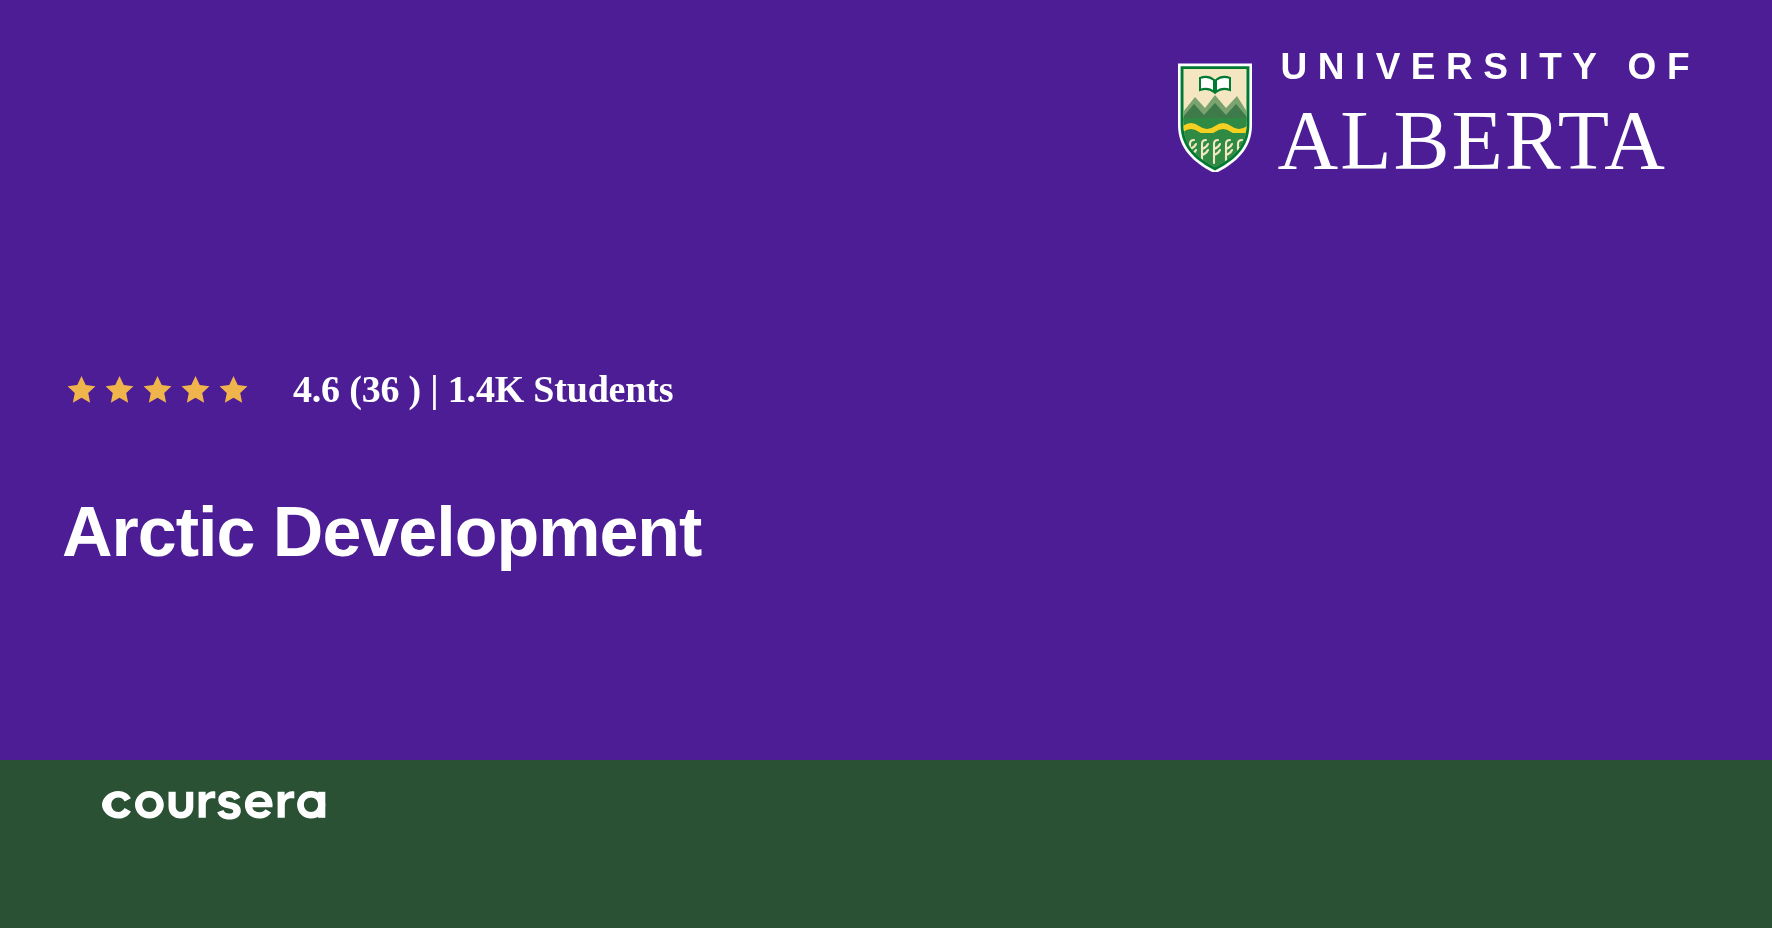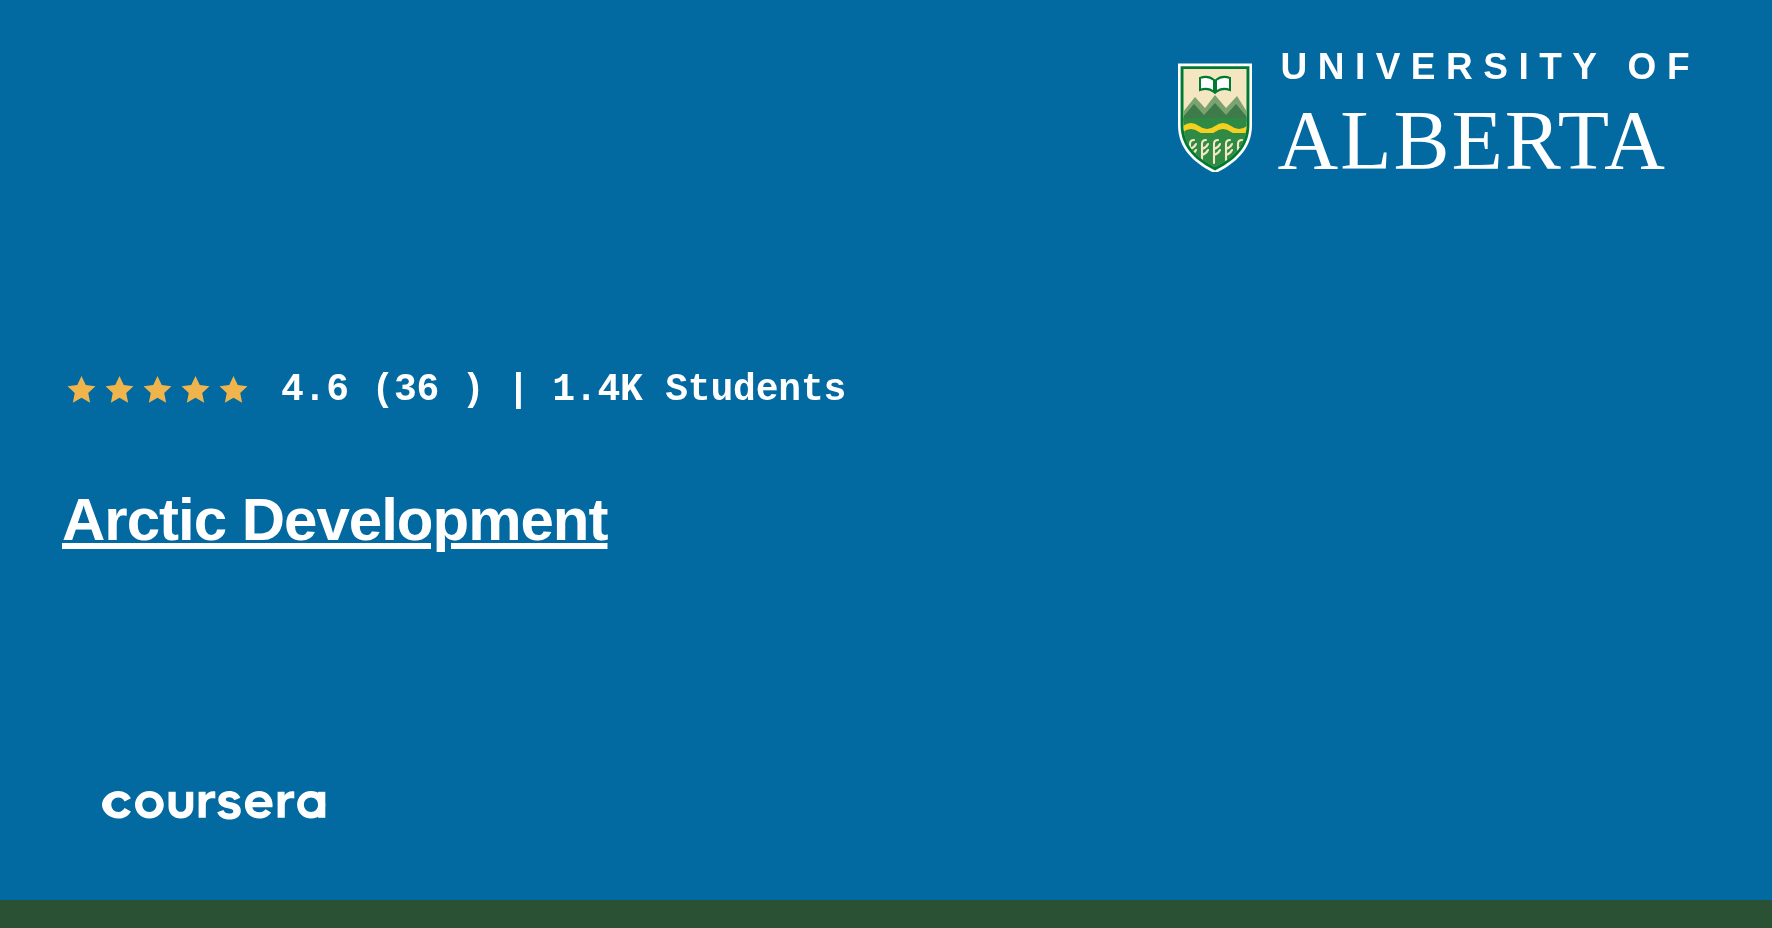--- a/index.html
+++ b/index.html
@@ -9,22 +9,22 @@
   body {
     width: 1772px;
     height: 928px;
     overflow: hidden;
     font-family: "Liberation Sans", sans-serif;
     background: #2a5134;
   }
   .banner {
     position: relative;
     width: 1772px;
-    height: 900px;
-    background: #0369a1;
+    height: 760px;
+    background: #4c1d95;
     box-sizing: border-box;
     padding-left: 16px;
   }
 
   
   .ua-logo {
     position: absolute;
     top: 48px;
     right: 72px;
     display: flex;
@@ -77,41 +77,40 @@
     align-items: center;
     gap: 7px;
   }
   .star-icon {
     width: 31px;
     height: 31px;
     display: block;
   }
   .rating-text {
     color: #ffffff;
-    font-family: Liberation Mono, monospace;
+    font-family: Liberation Serif, serif;
     font-size: 38px;
     font-weight: 700;
-    margin-left: 32px;
+    margin-left: 44px;
     white-space: nowrap;
     letter-spacing: -0.2px;
   }
 
   
   .course-title {
     position: absolute;
     left: 62px;
     top: 445px;
     color: #ffffff;
     font-family: "Liberation Sans", sans-serif;
-    font-size: 60px;
+    font-size: 70px;
     font-weight: 700;
     letter-spacing: -1px;
     white-space: nowrap;
     line-height: 1.15;
-    text-decoration: underline;
   }
 
   
   .coursera-logo {
     position: absolute;
     left: 96px;
     top: 778px;
     height: 46px;
   }
   .coursera-logo svg {

